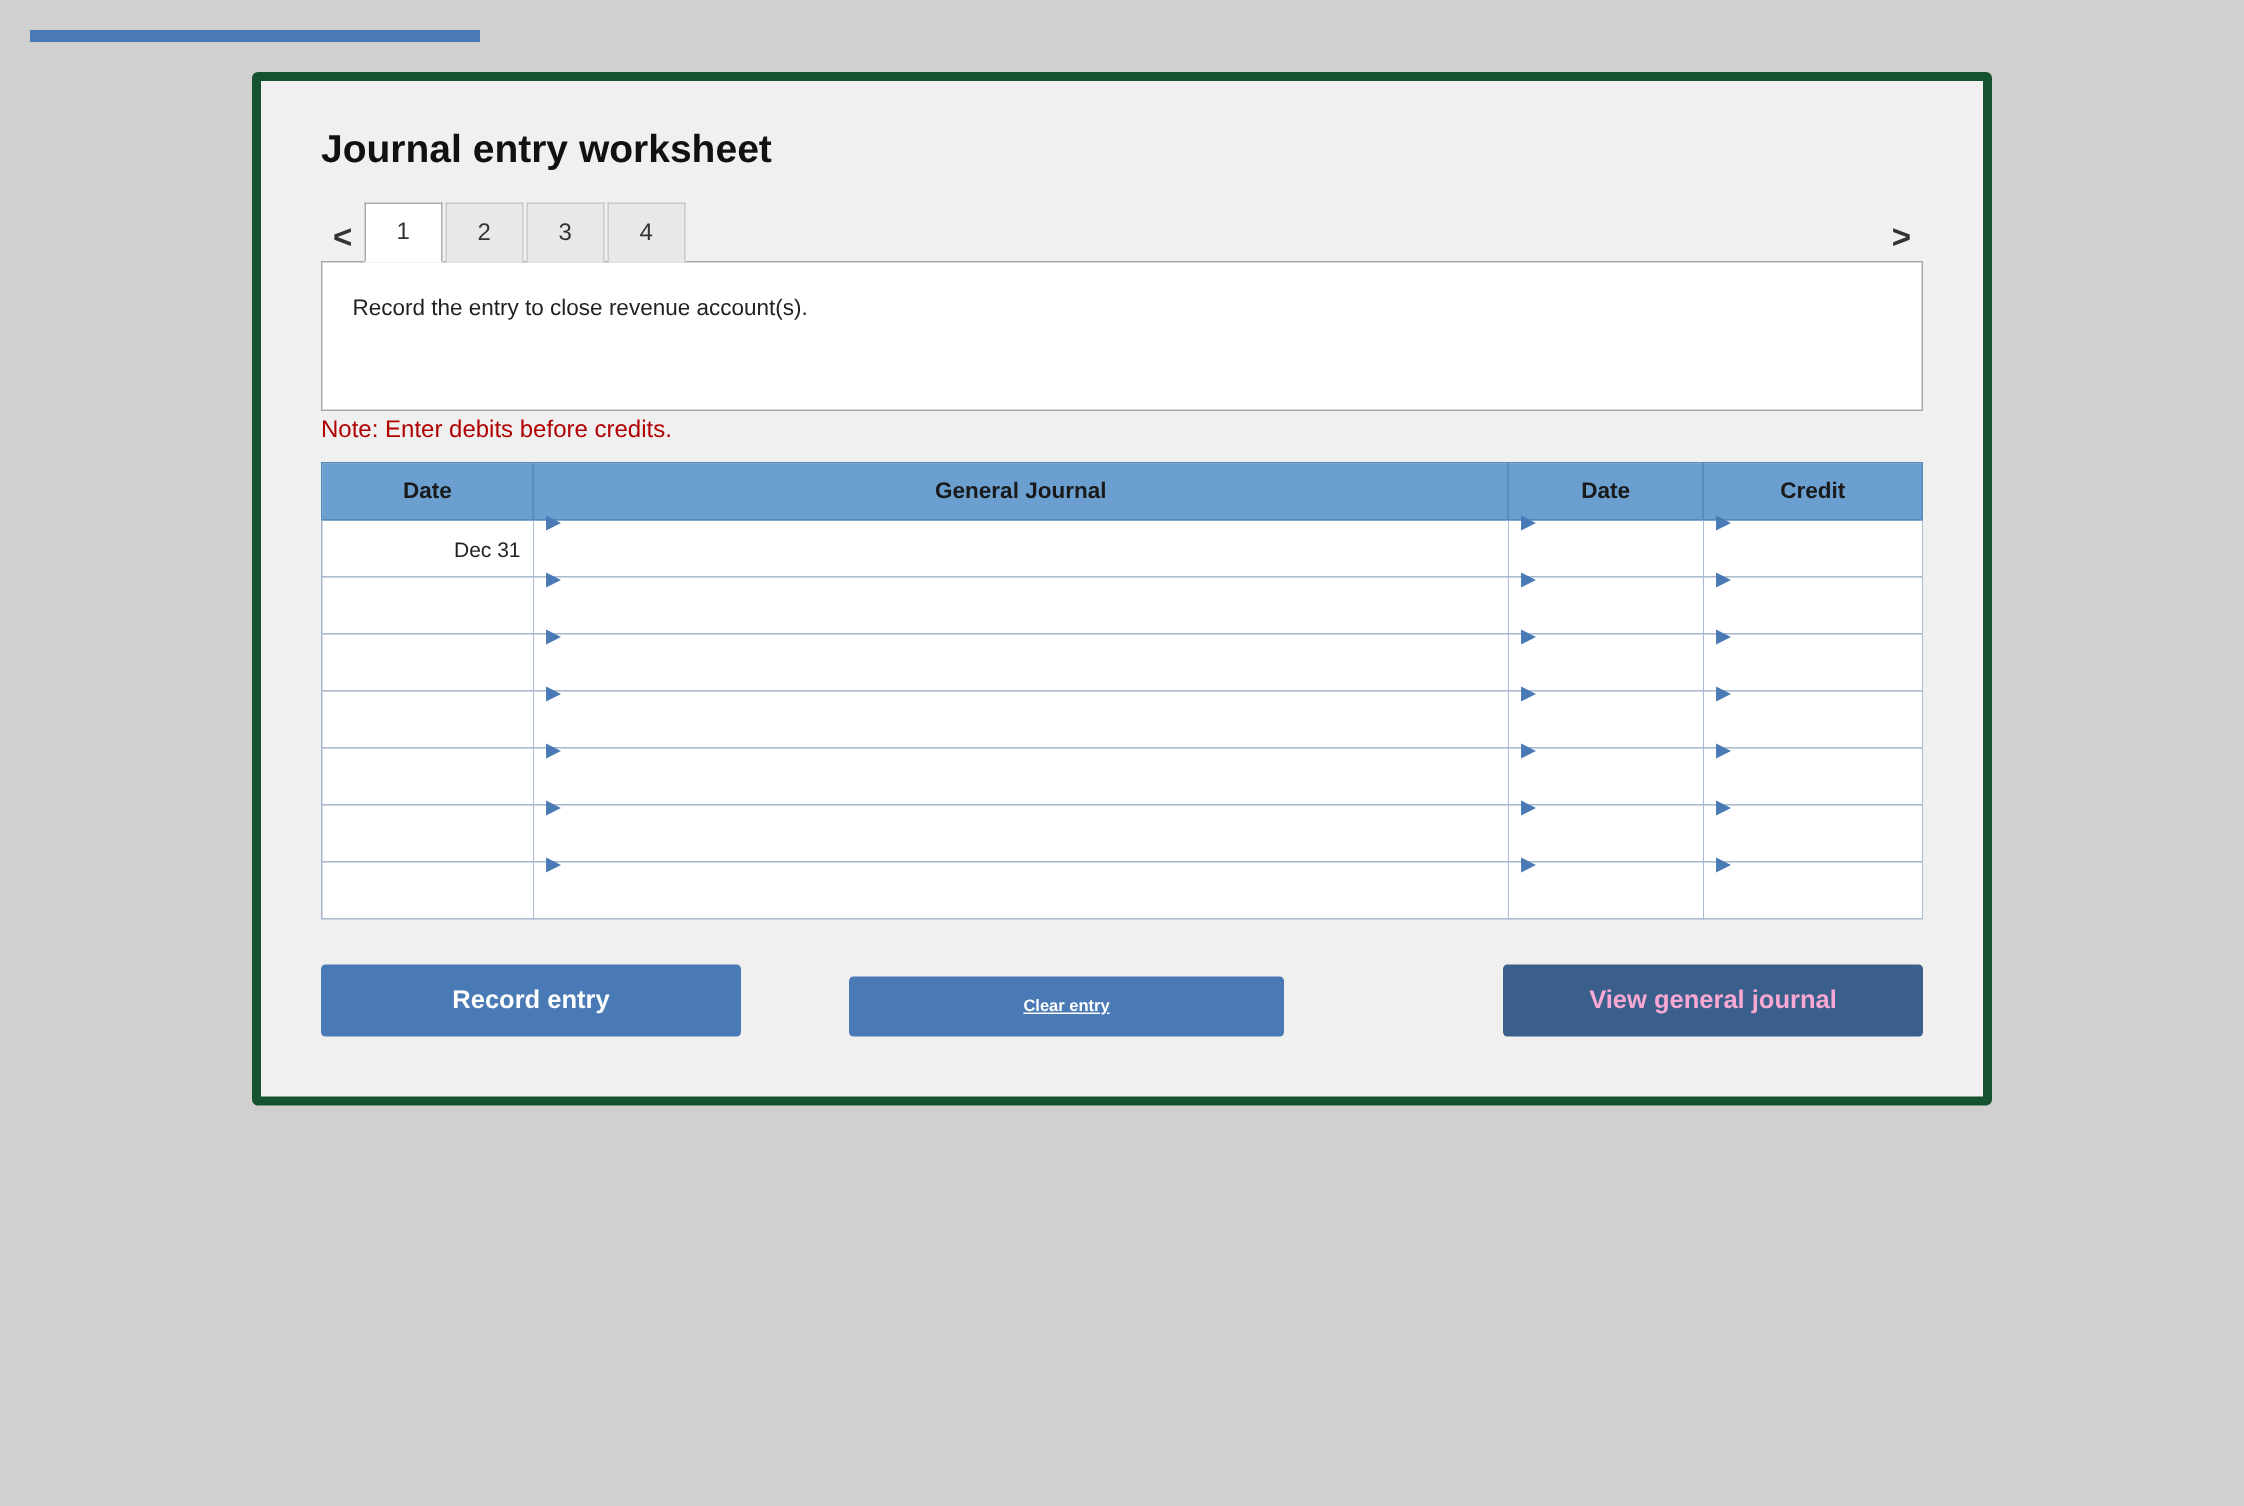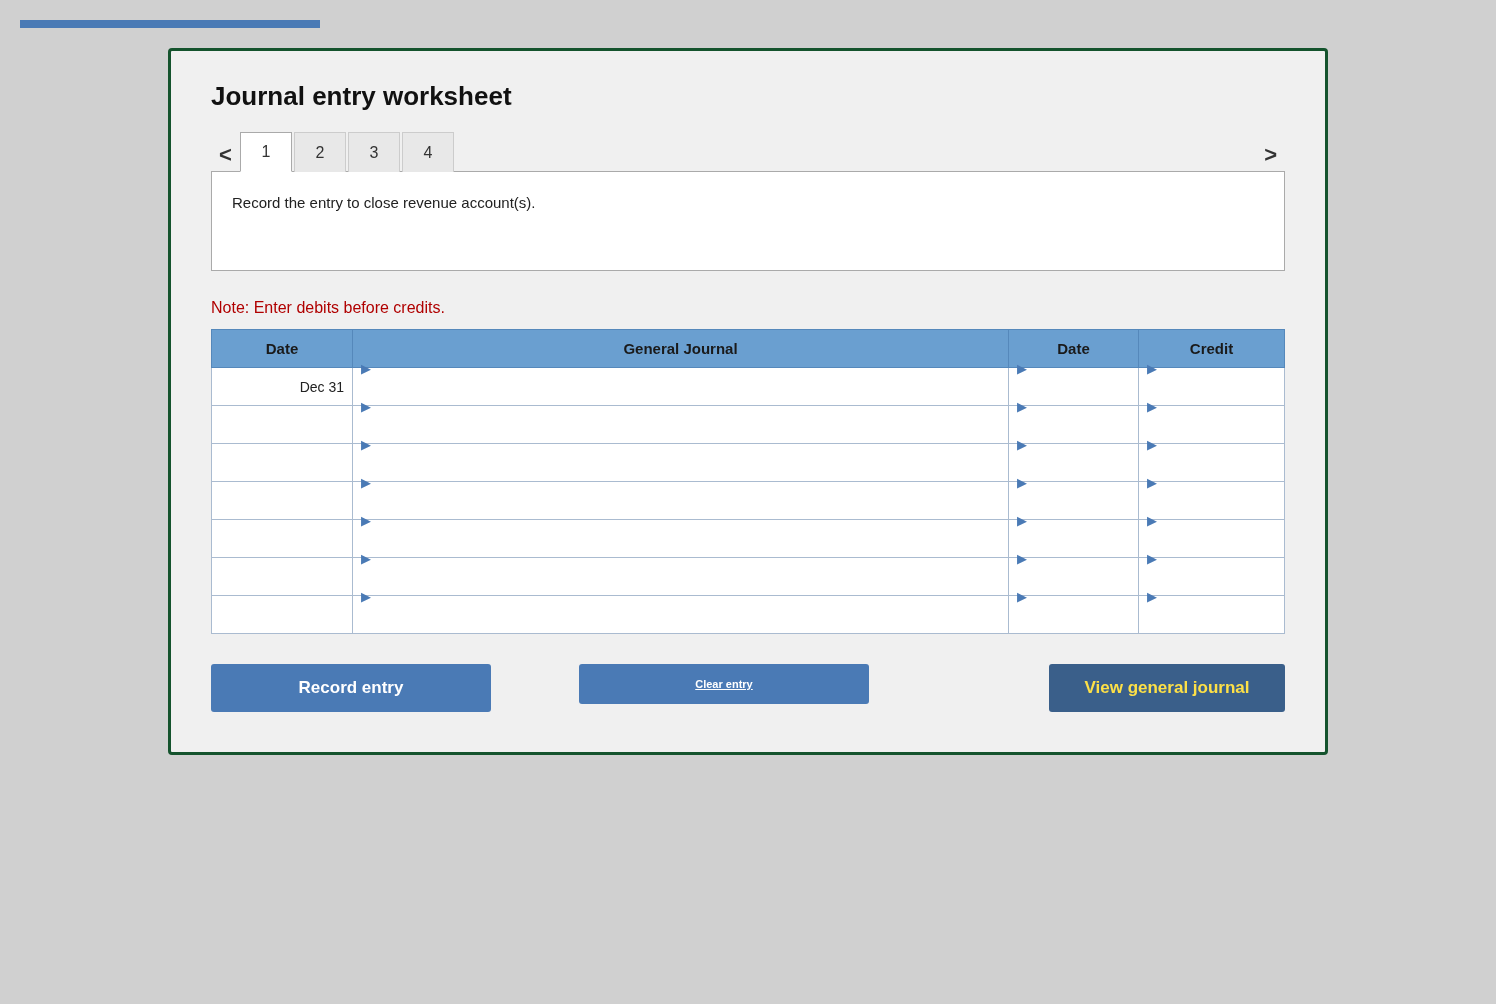--- a/index.html
+++ b/index.html
@@ -33,21 +33,21 @@
       width: 300px;
       height: 8px;
       background: #4a7ab5;
       align-self: flex-start;
       margin-left: 20px;
       margin-bottom: 0;
     }
 
     .worksheet-card {
       background: #f0f0f0;
-      border: 3px solid #14532d;
+      border: 6px solid #14532d;
       border-radius: 4px;
       width: 1160px;
       margin: 20px auto;
       padding: 30px 40px 40px 40px;
     }
 
     .title {
       font-size: 26px;
       font-weight: bold;
       color: #111;
@@ -100,21 +100,21 @@
     .tab-right-nav {
       margin-left: auto;
       margin-bottom: 2px;
     }
 
     .instruction-box {
       background: #ffffff;
       border: 1px solid #aaa;
       padding: 20px 20px;
       min-height: 100px;
-      margin-bottom: 28px;
+      margin-bottom: 4px;
       margin-top: -1px;
     }
 
     .instruction-text {
       font-size: 15px;
       color: #222;
       line-height: 1.5;
     }
 
     .note-text {
@@ -189,22 +189,22 @@
 
     .cell-arrow {
       display: inline-block;
       color: #4a7ab5;
       font-size: 13px;
       margin-right: 4px;
     }
 
     .buttons-row {
       display: flex;
-      gap: 16px;
-      align-items: flex-start;
+      gap: 0;
+      align-items: flex-end;
     }
 
     .btn-record {
       background: #4a7ab5;
       color: #ffffff;
       border: none;
       font-size: 17px;
       font-weight: bold;
       padding: 14px 0;
       width: 280px;
@@ -221,26 +221,26 @@
       font-weight: bold;
       padding: 14px 0;
       width: 290px;
       cursor: pointer;
       border-radius: 3px;
       text-decoration: underline;
     }
 
     .btn-view {
       background: #3a5f8a;
-      color: #fde047;
+      color: #f9a8d4;
       border: none;
       font-size: 17px;
       font-weight: bold;
       padding: 14px 0;
-      width: 236px;
+      width: 280px;
       cursor: pointer;
       border-radius: 3px;
       margin-left: auto;
     }
   </style>
 </head>
 <body>
 
 <div class="page-container">
   <div class="top-bar"></div>

